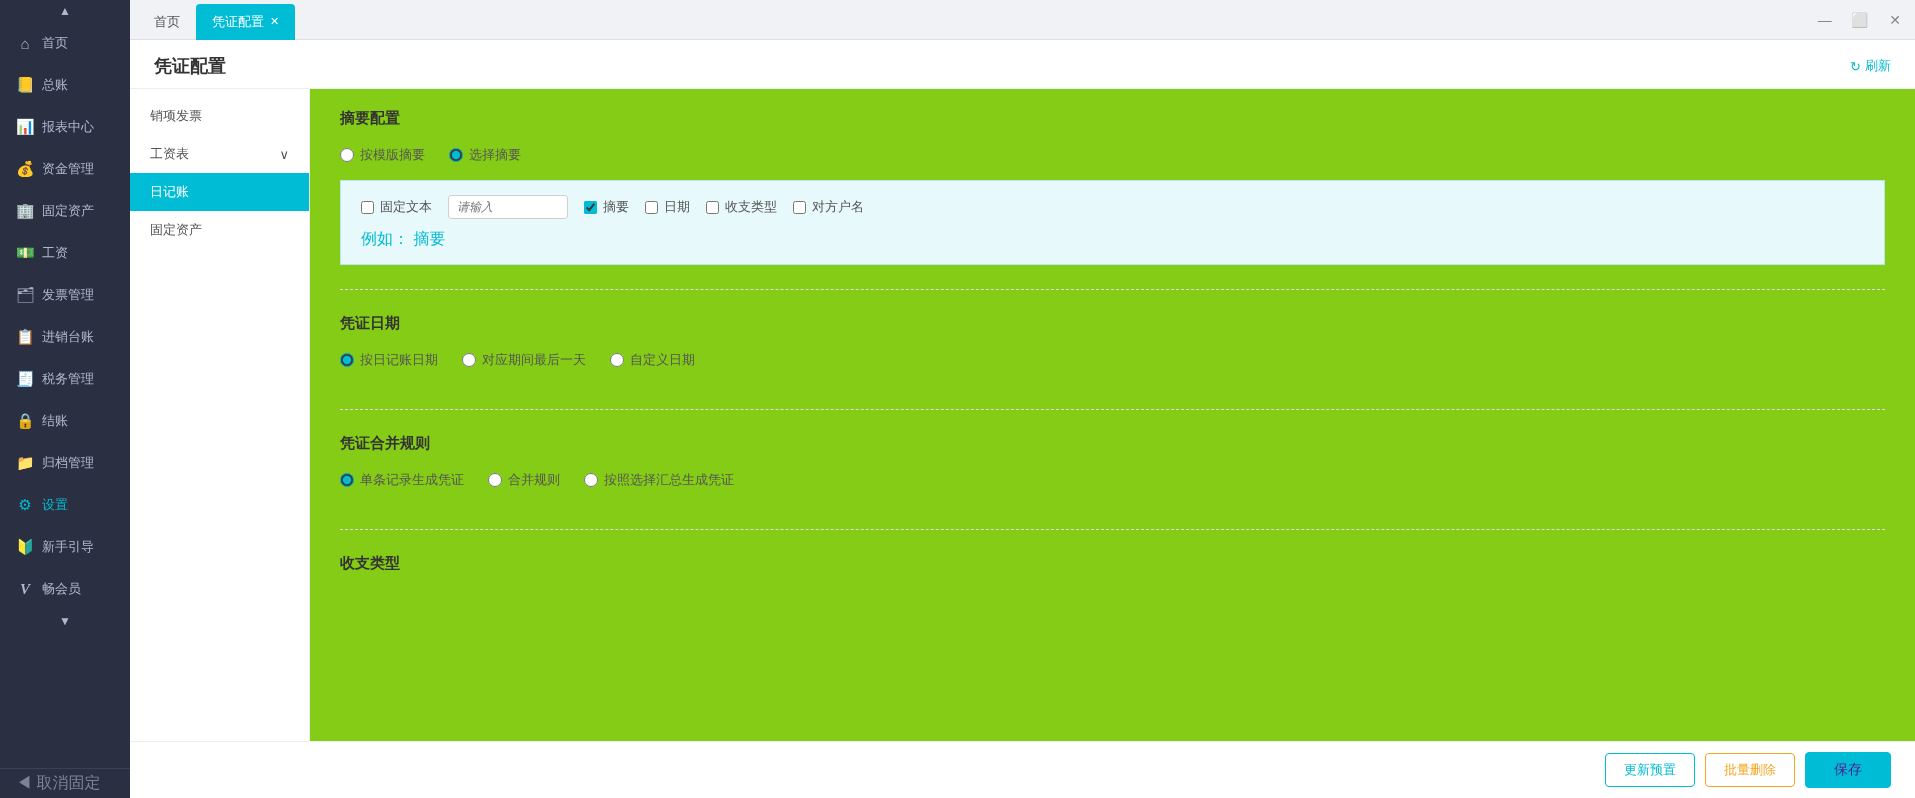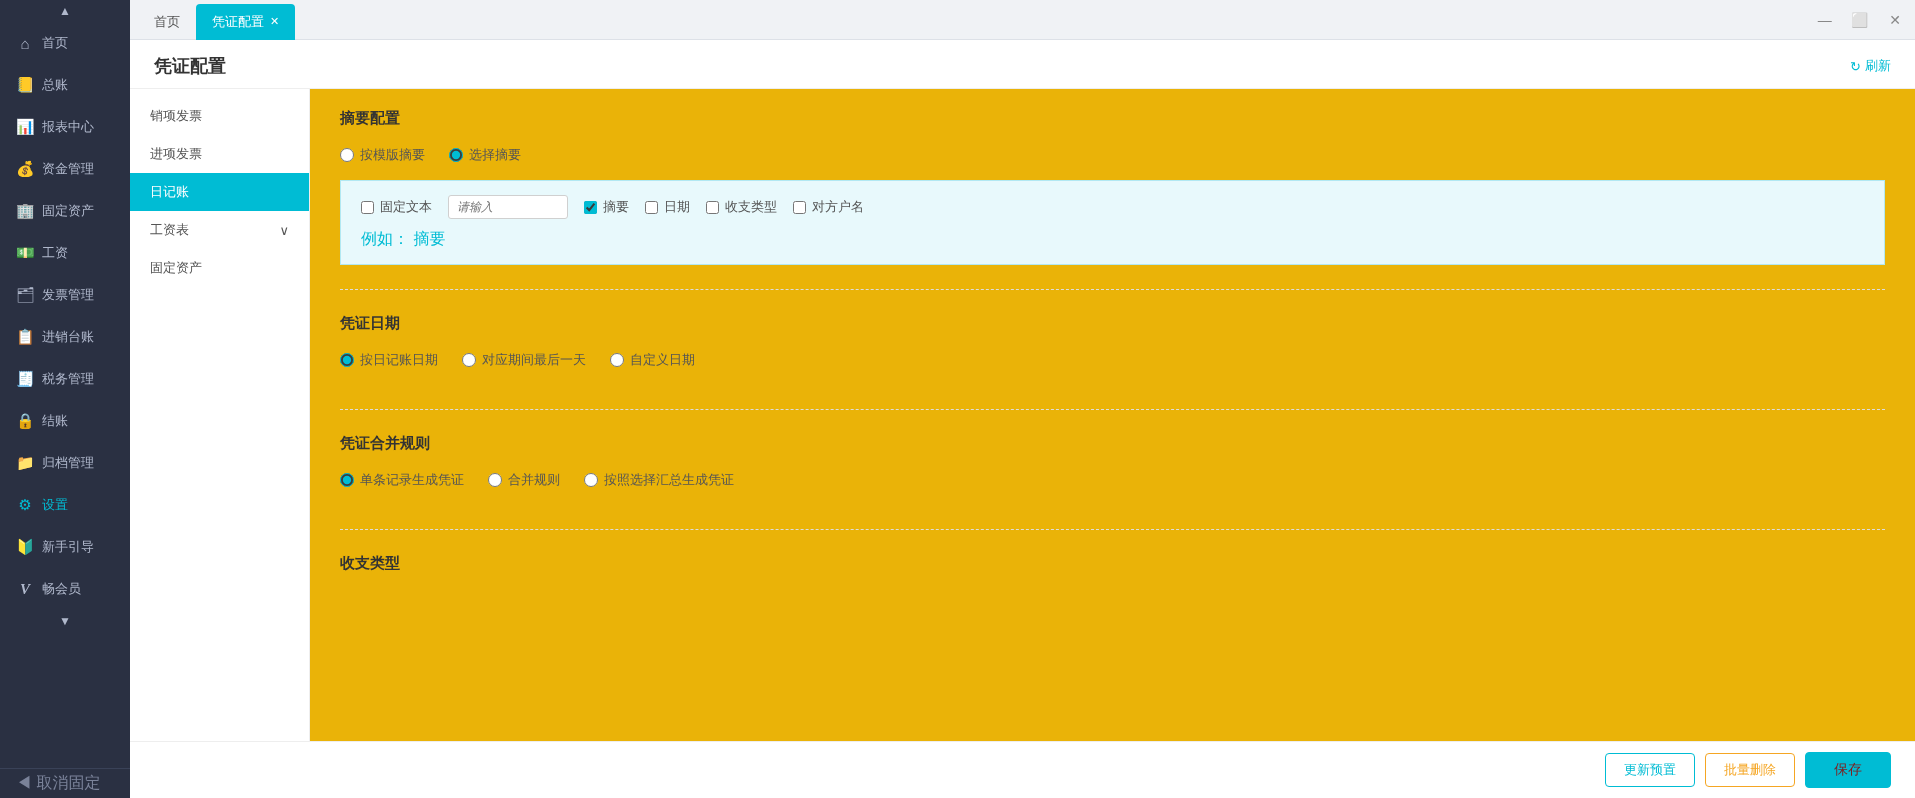--- a/index.html
+++ b/index.html
@@ -148,21 +148,21 @@
       align-items: center;
       justify-content: space-between;
     }
     .left-nav-item.active { background: #00bcd4; color: #fff; }
 
     
     .right-content {
       flex: 1;
       overflow-y: auto;
       padding: 20px 30px;
-      background: #eab308;
+      background: #84cc16;
       position: relative;
     }
 
     
     .section {
       margin-bottom: 24px;
       padding-bottom: 24px;
       border-bottom: 1px dashed #ddd;
     }
     .section:last-child { border-bottom: none; }
@@ -262,21 +262,21 @@
       border-color: #00bcd4;
       color: #00bcd4;
     }
     .btn-outline-danger {
       background: #fff;
       border-color: #f5a623;
       color: #f5a623;
     }
     .btn-primary {
       background: #00bcd4;
-      color: #7f1d1d;
+      color: #4c1d95;
       border-color: #00bcd4;
       padding: 8px 28px;
       font-size: 14px;
     }
 
     
     .right-content::-webkit-scrollbar { width: 8px; }
     .right-content::-webkit-scrollbar-track { background: #f0f0f0; }
     .right-content::-webkit-scrollbar-thumb { background: #ccc; border-radius: 4px; }
   </style>
@@ -378,28 +378,25 @@
       </button>
     </div>
 
     <div class="body-area">
 
       <div class="left-nav">
         <div class="left-nav-item">
           <span>销项发票</span>
         </div>
         <div class="left-nav-item">
-          <span>进项发票</span>
+          <span>工资表</span>
+          <span>∨</span>
         </div>
         <div class="left-nav-item active">
           <span>日记账</span>
-        </div>
-        <div class="left-nav-item">
-          <span>工资表</span>
-          <span>∨</span>
         </div>
         <div class="left-nav-item">
           <span>固定资产</span>
         </div>
       </div>
 
       <div class="right-content">
 
         <div class="section">
           <div class="section-title">摘要配置</div>

